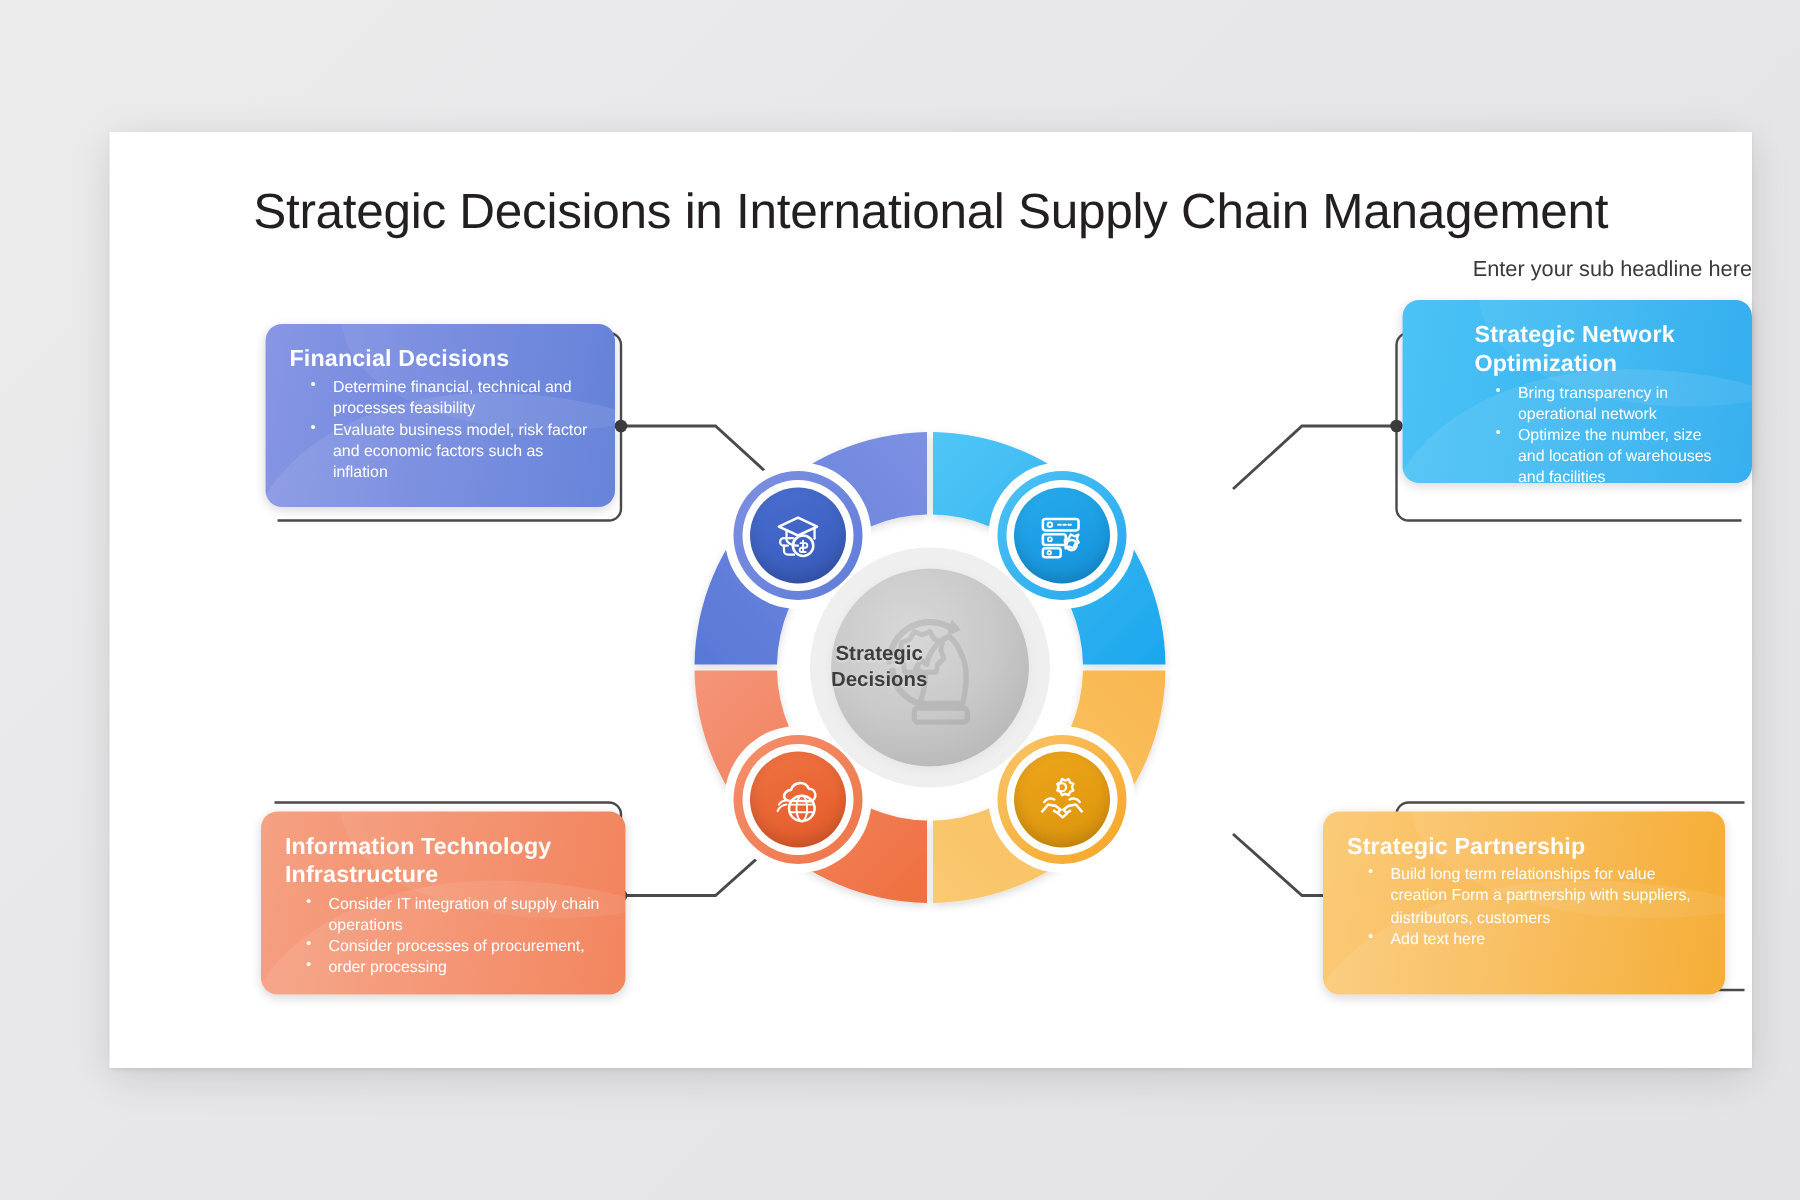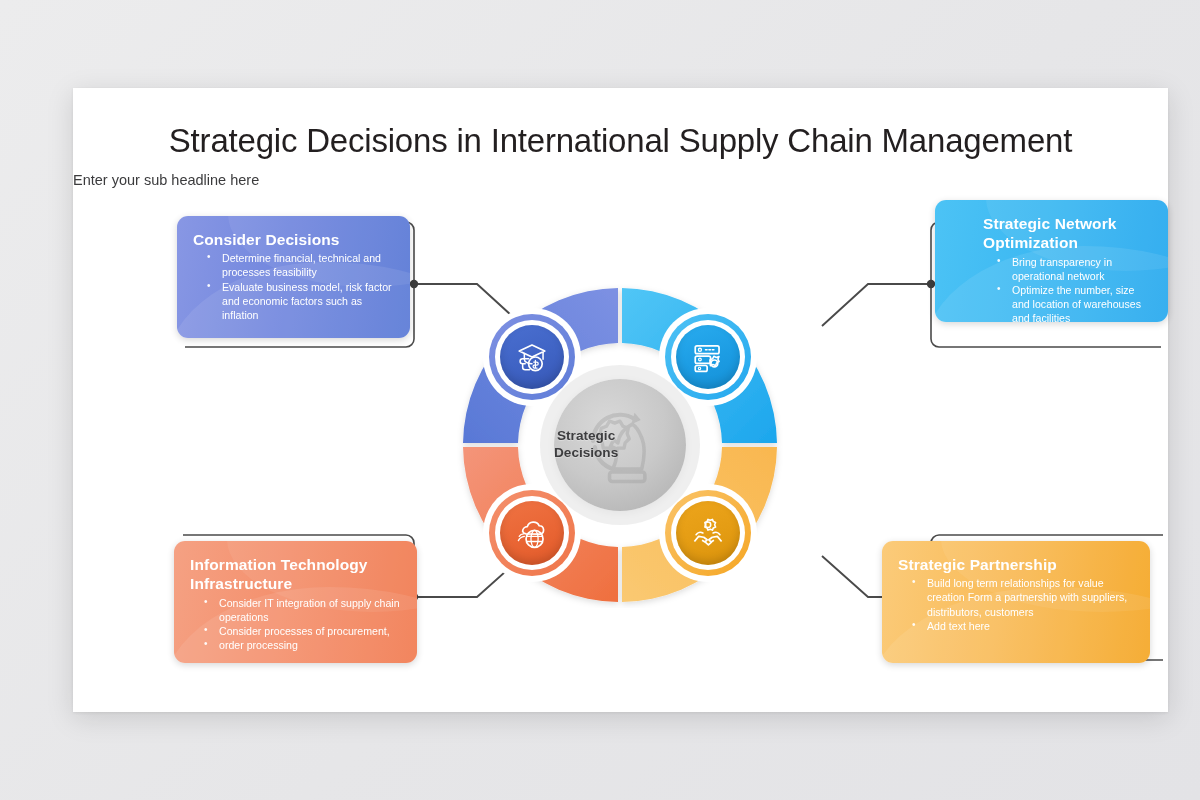--- a/index.html
+++ b/index.html
@@ -39,21 +39,21 @@
     font-weight: 400;
     color: #231f20;
     letter-spacing: -0.2px;
     white-space: nowrap;
   }
   #subtitle {
     position: absolute;
     left: 0;
     top: 84px;
     width: 1095px;
-    text-align: left;
+    text-align: right;
     font-size: 14.5px;
     color: #3b3b3d;
   }
   
   .conn-svg {
     position: absolute;
     left: 0; top: 0;
     width: 1095px; height: 624px;
     pointer-events: none;
   }
@@ -237,21 +237,21 @@
       <circle cx="341" cy="509" r="4.2" fill="#3d3d3d"></circle>
 
       <path d="M1090,447 H866 a8,8 0 0 0 -8,8 V564 a8,8 0 0 0 8,8 H1090" fill="none" stroke="#4a4a4a" stroke-width="1.6"></path>
       <path d="M858,509 H795 L749,468" fill="none" stroke="#4a4a4a" stroke-width="1.9"></path>
       <circle cx="858" cy="509" r="4.2" fill="#3d3d3d"></circle>
     </svg>
 
     <div class="card" id="card-financial">
       <div class="swoosh"></div>
       <div class="swoosh2"></div>
-      <h3>Consider Decisions</h3>
+      <h3>Financial Decisions</h3>
       <ul>
         <li>Determine financial, technical and processes feasibility</li>
         <li>Evaluate business model, risk factor and economic factors such as inflation</li>
       </ul>
     </div>
 
     <div class="card" id="card-network">
       <div class="swoosh"></div>
       <div class="swoosh2"></div>
       <h3>Strategic Network Optimization</h3>

